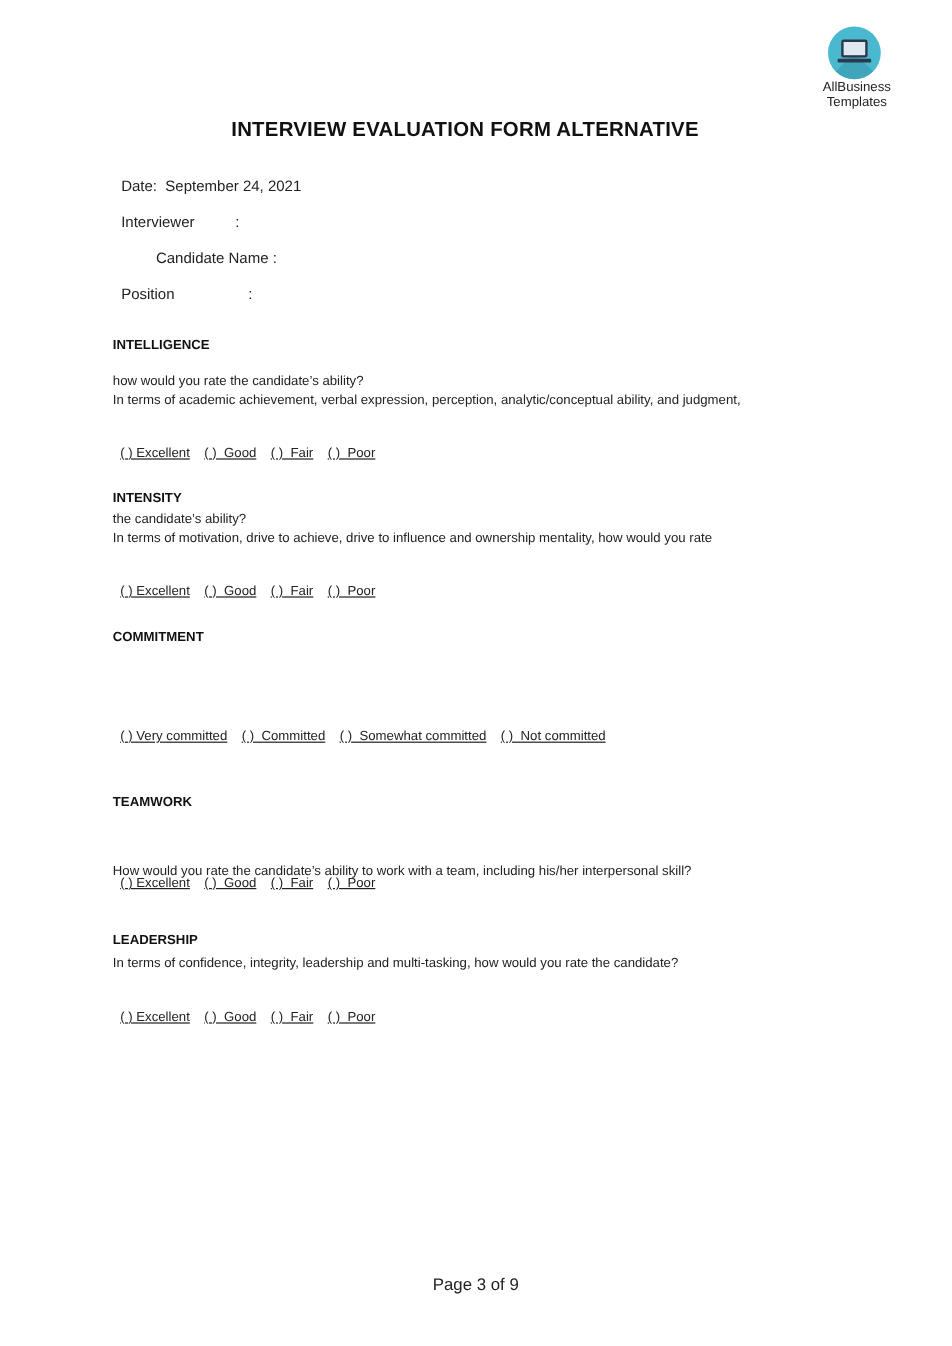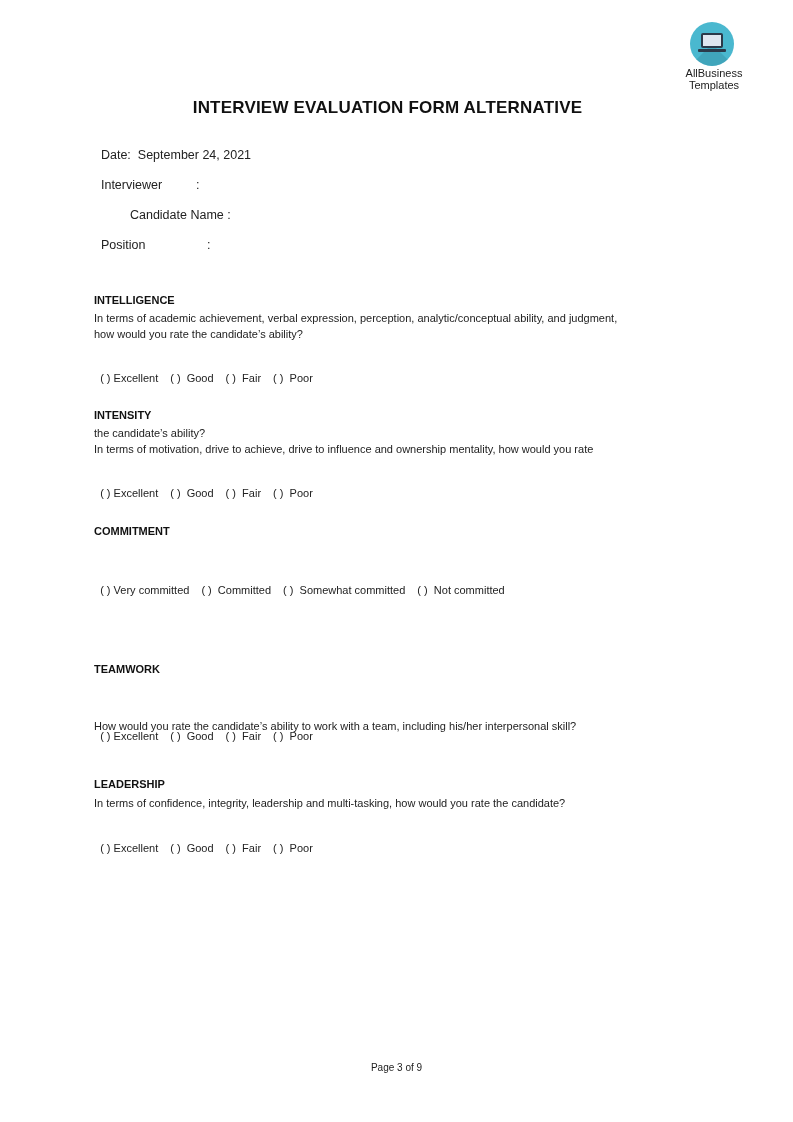--- a/index.html
+++ b/index.html
@@ -16,22 +16,22 @@
   .laptop-base { position:absolute; left:8px; top:27px; width:28px; height:3px; background:#2b3a4a; border-radius:1px; }
   .logo-text { left:676px; top:67px; width:76px; text-align:center; font-size:11px; line-height:12px; color:#222; }
   .title { left:0; width:775px; top:98px; text-align:center; font-weight:bold; font-size:17px;
            color:#111; letter-spacing:0.2px; padding-left:0px; }
   .title span { position:relative; left:0px; }
   .field { left:94px; font-size:12.5px; color:#222; white-space:pre; }
   .label-col { display:inline-block; }
   .sec-head { left:94px; font-weight:bold; font-size:11px; color:#111; }
   .q { left:94px; width:600px; font-size:11px; line-height:16px; color:#222; }
   .opts { left:94px; font-size:11px; color:#222; white-space:pre; }
-  .opt { display:inline-block; margin-right:12px; }
-  .footer { left:0; width:793px; top:1062px; text-align:center; font-size:10px; color:#222; }
+  .opt { display:inline-block; margin-right:12px;text-decoration:underline; }
+  .footer { left:0; width:793px; top:1062px; text-align:center; font-size:14px; color:#222; }
 </style>
 </head>
 <body>
 
 <div class="abs logo-circle">
   <div class="logo-shadow"></div>
   <div class="laptop-screen">
       <div class="laptop-screen-inner"></div>
     </div>
   <div class="laptop-base"></div>
@@ -49,42 +49,42 @@
 <div class="abs field" style="top:164px;">
   <span class="label-col" style="width:95px;">Interviewer</span><span>:</span>
 </div>
 <div class="abs field" style="top:194px;margin-left:29px;">
   <span>Candidate Name</span> <span>:</span>
 </div>
 <div class="abs field" style="top:224px;">
   <span class="label-col" style="width:106px;">Position</span><span>:</span>
 </div>
 
-<div class="abs sec-head" style="top:294px;">INTELLIGENCE</div>
+<div class="abs sec-head" style="top:282px;">INTELLIGENCE</div>
 <div class="abs q" style="top:310px;">
+  <div>how would you rate the candidate’s ability?</div>
   <div>In terms of academic achievement, verbal expression, perception, analytic/conceptual ability, and   judgment,</div>
-  <div>how would you rate the candidate’s ability?</div>
 </div>
 <div class="abs opts" style="top:360px;">
   <span class="opt">( ) Excellent</span><span class="opt">( )  Good</span><span class="opt">( )  Fair</span><span class="opt">( )  Poor</span>
 </div>
 
 <div class="abs sec-head" style="top:409px;">INTENSITY</div>
 <div class="abs q" style="top:425px;">
   <div>the candidate’s ability?</div>
   <div>In terms of motivation, drive to achieve, drive to influence and ownership mentality, how would you   rate</div>
 </div>
 <div class="abs opts" style="top:475px;">
   <span class="opt">( ) Excellent</span><span class="opt">( )  Good</span><span class="opt">( )  Fair</span><span class="opt">( )  Poor</span>
 </div>
 
 <div class="abs sec-head" style="top:525px;">COMMITMENT</div>
 <div class="abs q" style="top:544px;">
 </div>
-<div class="abs opts" style="top:572px;">
+<div class="abs opts" style="top:596px;">
   <span class="opt">( ) Very committed</span><span class="opt">( )  Committed</span><span class="opt">( )  Somewhat committed</span><span class="opt">( )  Not committed</span>
 </div>
 
 <div class="abs sec-head" style="top:663px;">TEAMWORK</div>
 <div class="abs q" style="top:718px;">How would you rate the candidate’s ability to work with a team, including his/her interpersonal skill?</div>
 <div class="abs opts" style="top:718px;">
   <span class="opt">( ) Excellent</span><span class="opt">( )  Good</span><span class="opt">( )  Fair</span><span class="opt">( )  Poor</span>
 </div>
 
 <div class="abs sec-head" style="top:778px;">LEADERSHIP</div>

